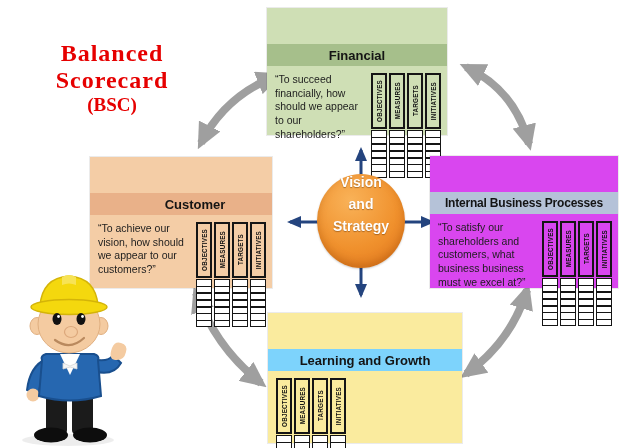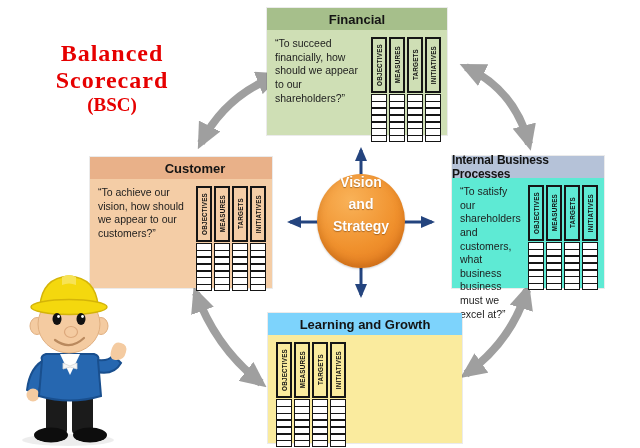--- a/index.html
+++ b/index.html
@@ -12,30 +12,30 @@
     position:absolute; left:12px; top:40px; width:200px; text-align:center;
     color:#e60000; font-family:"Liberation Serif", serif; font-weight:bold;
   }
   .title .l1 { font-size:24px; letter-spacing:1px; }
   .title .l2 { font-size:19px; }
 
   
   .box { position:absolute; box-shadow:0 0 0 1px rgba(0,0,0,0.08); }
   .box-header {
     height:22px; display:flex; align-items:center; justify-content:center;
-    font-weight:bold; font-size:13px; color:#141414;
+    font-weight:bold; font-size:13px; color:#141414;margin-top:36px;
   }
   .box-body { display:flex; padding:7px 6px 5px 8px; gap:4px; }
   .quote { flex:1; font-size:10.5px; line-height:1.3; color:#1d1d1d; }
 
   .financial { left:267px; top:8px;   width:180px; height:127px; background:#cfdfb5; }
   .financial .box-header { background:#a6bf8b; }
   .customer  { left:90px;  top:157px; width:182px; height:131px; background:#f4cda6; }
   .customer  .box-header { background:#e9b189;padding-left:28px; }
-  .internal  { left:452px; top:156px; width:152px; height:132px; background:#5eead4; }
+  .internal  { left:430px; top:156px; width:188px; height:132px; background:#d946ef; }
   .internal  .box-header { background:#b5c2d8; font-size:12px; letter-spacing:-0.2px; }
   .learning  { left:268px; top:313px; width:194px; height:130px; background:#faeb9e; }
   .learning  .box-header { background:#7dd3fc; }
 
   
   .mini { display:flex; gap:2px; }
   .mcol { display:flex; flex-direction:column; width:16px; }
   .mhead {
     height:52px; border:2px solid #151515; display:flex;
     align-items:center; justify-content:center; margin-bottom:1px;

